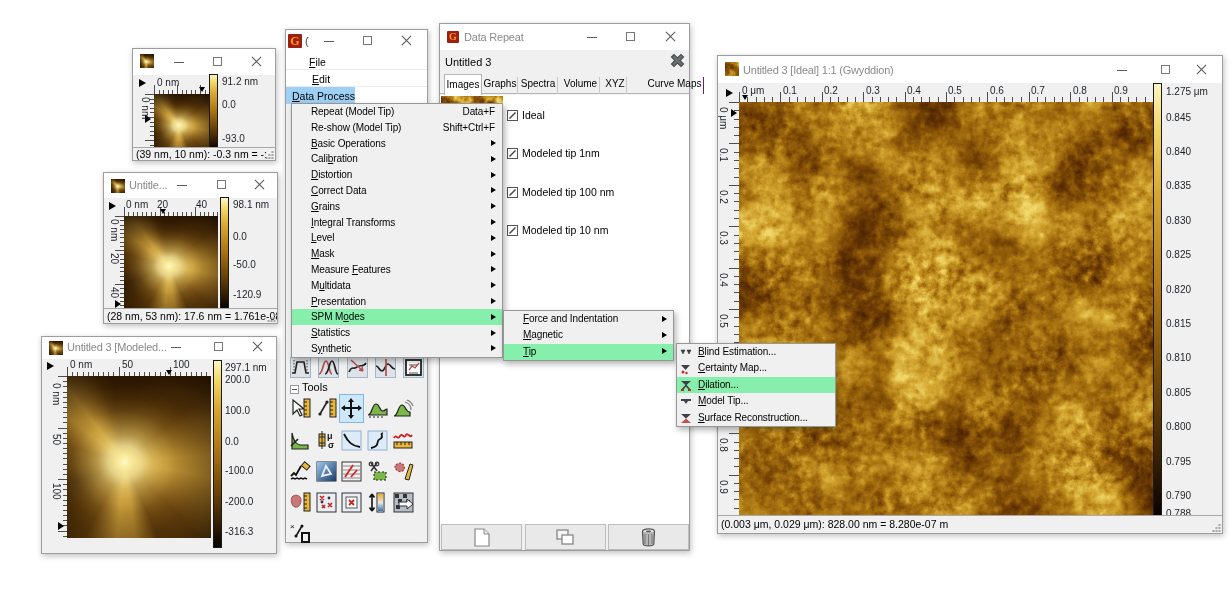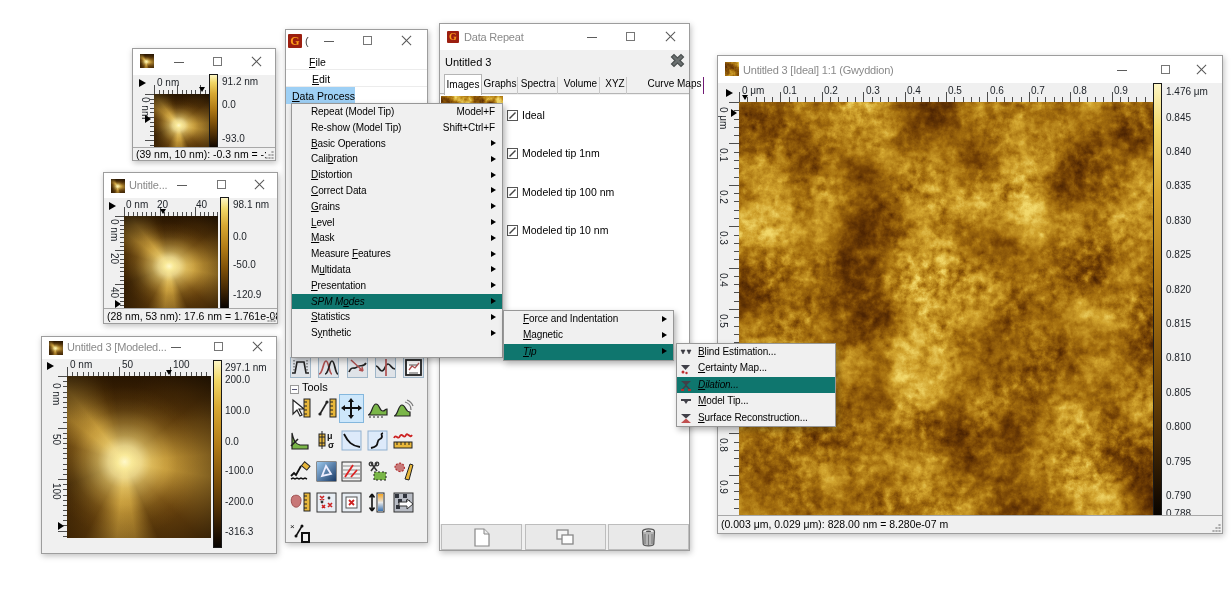--- a/index.html
+++ b/index.html
@@ -38,21 +38,21 @@
   font-family:"Liberation Serif",serif; font-weight:bold; text-align:center;
   border-radius:1px; }
 .afm { position:absolute; }
 .menu { position:absolute; background:#f0f0f0; border:1px solid #979797;
   box-shadow:2px 3px 6px rgba(0,0,0,0.3); font-size:10px; letter-spacing:-0.1px; color:#000; }
 .mi { position:relative; white-space:nowrap; }
 .mi .sc { position:absolute; right:7px; top:0; }
 .mi .sub { position:absolute; right:6px; width:0; height:0;
   border-style:solid; border-width:3.5px 0 3.5px 5px;
   border-color:transparent transparent transparent #000; }
-.hl { background:#0f766e;font-style:italic; }
+.hl { background:#86efac; }
 u { text-decoration-thickness:1px; text-underline-offset:1px; }
 .tab { position:absolute; font-size:10px; text-align:center; color:#000;
   white-space:nowrap; overflow:hidden; }
 .dbbtn { position:absolute; top:500px; width:81px; height:26px; background:#e9e9e9;
   border:1px solid #bdbdbd; }
 .pyr { position:absolute;
   background:
    radial-gradient(ellipse 63% 55% at var(--cx) var(--cy), #fff8c8 0%, #fcec9a 8%, rgba(250,230,150,0.9) 18%, rgba(246,215,115,0.65) 30%, rgba(240,200,90,0.42) 44%, rgba(225,180,70,0.22) 58%, rgba(210,160,55,0.08) 72%, rgba(200,150,45,0) 85%),
    linear-gradient(to bottom, rgba(25,12,0,0.50) 0%, rgba(40,22,2,0.28) 10%, rgba(60,35,5,0) 28%),
    conic-gradient(from 0deg at var(--cx) var(--cy),
@@ -658,44 +658,45 @@
 <div class="vlab" style="left:11px; top:299px;">0.6</div>
 <div class="vlab" style="left:11px; top:341px;">0.7</div>
 <div class="vlab" style="left:11px; top:382px;">0.8</div>
 <div class="vlab" style="left:11px; top:424px;">0.9</div>
 <div class="arr-d" style="left:24px; top:39px;"></div>
 <div class="arr-r" style="left:13px; top:53px; border-width:4px 0 4px 6px;"></div>
 <svg class="afm" style="left:21px; top:46px;" width="414" height="414">
       <rect width="414" height="414" fill="#8a5c10" filter="url(#goldnoise)"></rect>
     </svg>
 <div class="cbar" style="left:435px; top:27px; height:434px;"></div>
-<div class="cbarlab" style="left:448px; top:30px;">1.476 μm</div>
+<div class="cbarlab" style="left:448px; top:30px;">1.275 μm</div>
 <div class="cbarlab" style="left:448px; top:56px;">0.845</div>
 <div class="cbarlab" style="left:448px; top:90px;">0.840</div>
 <div class="cbarlab" style="left:448px; top:124px;">0.835</div>
 <div class="cbarlab" style="left:448px; top:159px;">0.830</div>
 <div class="cbarlab" style="left:448px; top:193px;">0.825</div>
 <div class="cbarlab" style="left:448px; top:228px;">0.820</div>
 <div class="cbarlab" style="left:448px; top:262px;">0.815</div>
 <div class="cbarlab" style="left:448px; top:296px;">0.810</div>
 <div class="cbarlab" style="left:448px; top:331px;">0.805</div>
 <div class="cbarlab" style="left:448px; top:365px;">0.800</div>
 <div class="cbarlab" style="left:448px; top:400px;">0.795</div>
 <div class="cbarlab" style="left:448px; top:434px;">0.790</div>
 <div class="cbarlab" style="left:448px; top:452px;text-align:center;">0.788</div>
 <div class="status" style="height:18px; padding-top:2px;">(0.003 μm, 0.029 μm): 828.00 nm = 8.280e-07 m<span class="grip"></span></div>
 </div>
 <div class="menu" style="left:291px; top:103px; width:212px; height:255px; z-index:10;">
-<div class="mi" style="height:15.81px; line-height:15.8px; padding-left:19px;">Repeat (Model Tip)<span class="sc">Model+F</span></div>
+<div class="mi" style="height:15.81px; line-height:15.8px; padding-left:19px;">Repeat (Model Tip)<span class="sc">Data+F</span></div>
 <div class="mi" style="height:15.81px; line-height:15.8px; padding-left:19px;">Re-show (Model Tip)<span class="sc">Shift+Ctrl+F</span></div>
 <div class="mi" style="height:15.81px; line-height:15.8px; padding-left:19px;"><u>B</u>asic Operations<span class="sub" style="top:4.5px;"></span></div>
 <div class="mi" style="height:15.81px; line-height:15.8px; padding-left:19px;">Cali<u>b</u>ration<span class="sub" style="top:4.5px;"></span></div>
 <div class="mi" style="height:15.81px; line-height:15.8px; padding-left:19px;"><u>D</u>istortion<span class="sub" style="top:4.5px;"></span></div>
 <div class="mi" style="height:15.81px; line-height:15.8px; padding-left:19px;"><u>C</u>orrect Data<span class="sub" style="top:4.5px;"></span></div>
 <div class="mi" style="height:15.81px; line-height:15.8px; padding-left:19px;"><u>G</u>rains<span class="sub" style="top:4.5px;"></span></div>
+<div class="mi" style="height:15.81px; line-height:15.8px; padding-left:19px;"><u>I</u>ntegral Transforms<span class="sub" style="top:4.5px;"></span></div>
 <div class="mi" style="height:15.81px; line-height:15.8px; padding-left:19px;"><u>L</u>evel<span class="sub" style="top:4.5px;"></span></div>
 <div class="mi" style="height:15.81px; line-height:15.8px; padding-left:19px;"><u>M</u>ask<span class="sub" style="top:4.5px;"></span></div>
 <div class="mi" style="height:15.81px; line-height:15.8px; padding-left:19px;">Measure <u>F</u>eatures<span class="sub" style="top:4.5px;"></span></div>
 <div class="mi" style="height:15.81px; line-height:15.8px; padding-left:19px;">M<u>u</u>ltidata<span class="sub" style="top:4.5px;"></span></div>
 <div class="mi" style="height:15.81px; line-height:15.8px; padding-left:19px;"><u>P</u>resentation<span class="sub" style="top:4.5px;"></span></div>
 <div class="mi hl" style="height:15.81px; line-height:15.8px; padding-left:19px;">SPM M<u>o</u>des<span class="sub" style="top:4.5px;"></span></div>
 <div class="mi" style="height:15.81px; line-height:15.8px; padding-left:19px;"><u>S</u>tatistics<span class="sub" style="top:4.5px;"></span></div>
 <div class="mi" style="height:15.81px; line-height:15.8px; padding-left:19px;">S<u>y</u>nthetic<span class="sub" style="top:4.5px;"></span></div>
 </div>
 <div class="menu" style="left:503px; top:310px; width:171px; height:51px; z-index:11;">

